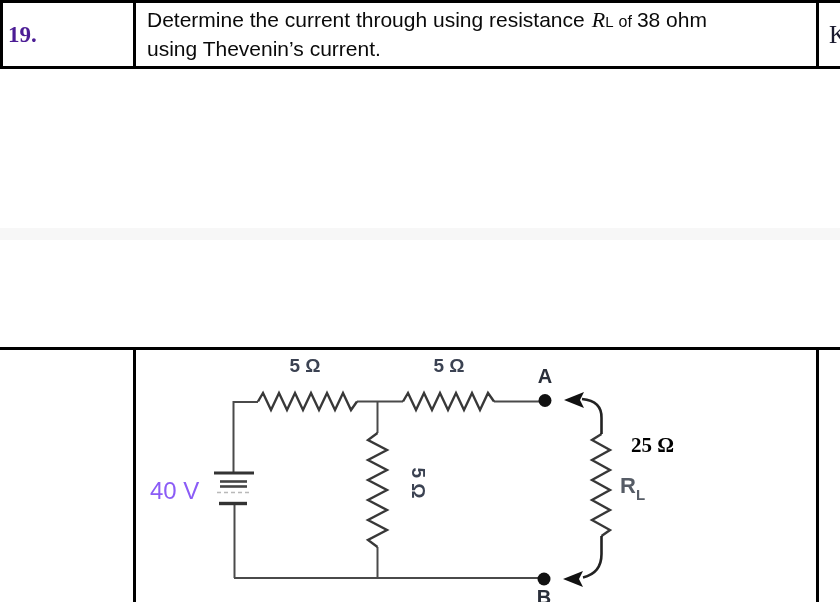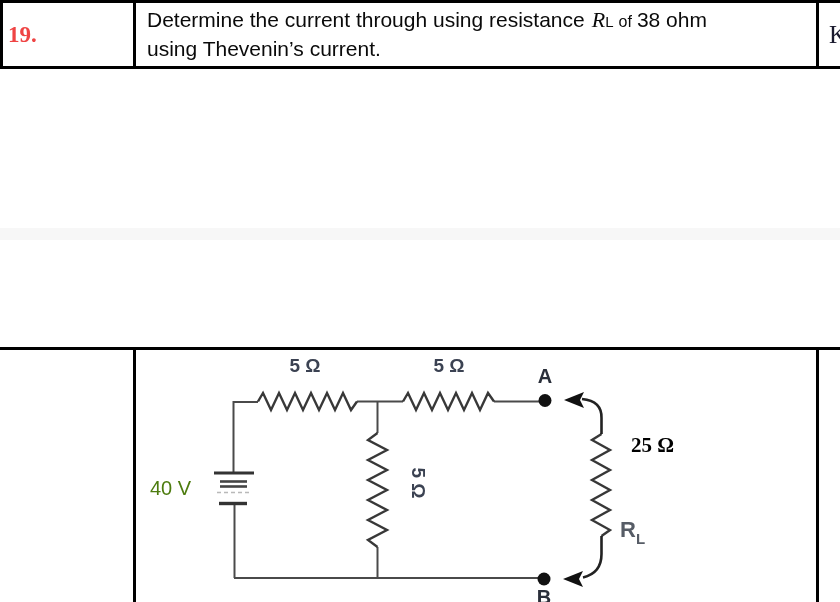--- a/index.html
+++ b/index.html
@@ -3,41 +3,41 @@
 <meta charset="utf-8">
 <style>
   html,body{margin:0;padding:0;}
   body{width:840px;height:602px;overflow:hidden;background:#ffffff;
        font-family:"Liberation Sans",sans-serif;position:relative;}
   .abs{position:absolute;}
   .hline{background:#000;height:3px;left:0;width:840px;}
   .vline{background:#000;width:3px;}
   
   .qnum{left:8px;top:22px;font-family:"Liberation Serif",serif;font-weight:bold;
-        font-size:23px;color:#ef4444;}
+        font-size:23px;color:#4c1d95;}
   .qline{left:147px;white-space:nowrap;color:#0a0a0a;font-size:21px;}
   .qline1{top:7px;}
   .qline2{top:37px;}
   .rsym{font-family:"Liberation Serif",serif;font-style:italic;font-size:22px;margin-left:7px;}
   .rsub{font-size:15px;}
   .ofw{font-size:16px;margin:16px 5px;}
   .kpartial{left:829px;top:21px;font-family:"Liberation Serif",serif;font-size:25px;color:#1a1a2e;}
   
   .grayband{left:0;top:228px;width:840px;height:12px;background:#f7f7f7;}
   
   .clabel{color:#3b4252;font-size:19px;font-weight:600;text-align:center;}
   .lab-r1{left:275px;top:355px;width:60px;}
   .lab-r2{left:419px;top:355px;width:60px;}
   .lab-a{left:530px;top:365px;width:30px;font-weight:bold;font-size:20px;color:#2a2f3a;text-align:center;}
   .lab-b{left:529px;top:586px;width:30px;font-weight:bold;font-size:20px;color:#2a2f3a;text-align:center;}
-  .lab-40v{left:150px;top:477px;font-size:20px;font-weight:500;color:#4d7c0f;}
+  .lab-40v{left:150px;top:477px;font-size:24px;font-weight:500;color:#8b5cf6;}
   .lab-r3{left:397px;top:472px;width:42px;transform:rotate(90deg);font-size:19px;}
   .lab-25{left:631px;top:433px;font-family:"Liberation Serif",serif;font-weight:bold;
           font-size:21px;color:#000000;}
-  .lab-rl{left:620px;top:473px;font-size:22px;font-weight:bold;color:#565c66;margin-top:44px;}
+  .lab-rl{left:620px;top:473px;font-size:22px;font-weight:bold;color:#565c66;}
   .lab-rl .sub{font-size:15px;position:relative;top:7px;font-weight:bold;}
 </style>
 </head>
 <body>
 
 <div class="abs hline" style="top:0;"></div>
 <div class="abs hline" style="top:66px;"></div>
 <div class="abs vline" style="left:0;top:0;height:69px;"></div>
 <div class="abs vline" style="left:133px;top:0;height:69px;"></div>
 <div class="abs vline" style="left:816px;top:0;height:69px;"></div>

